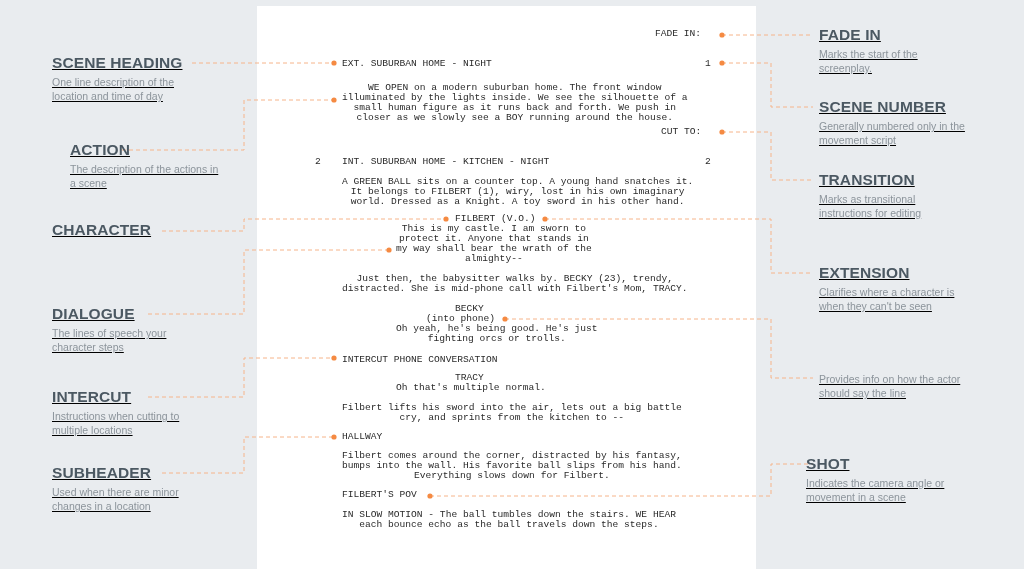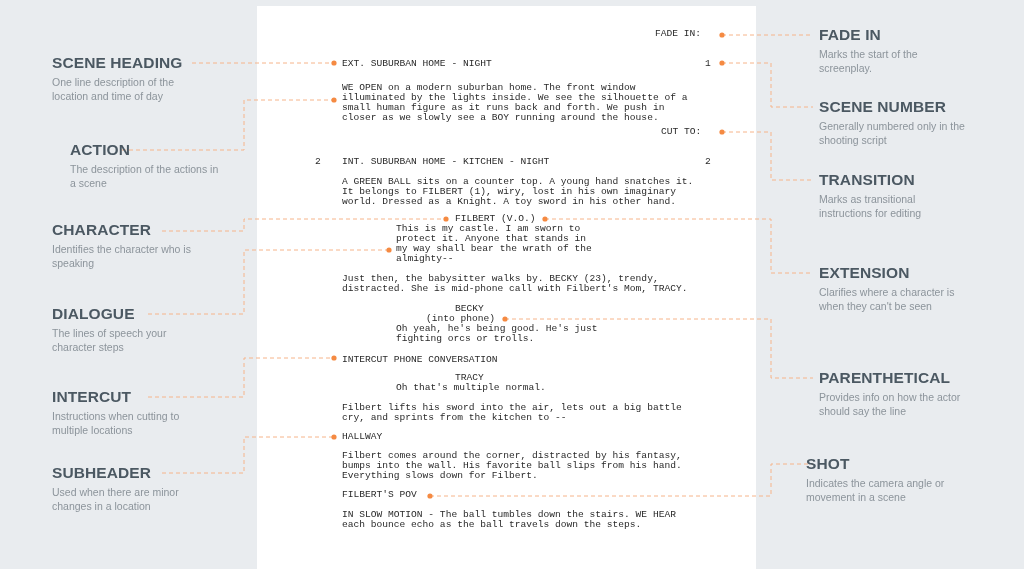--- a/index.html
+++ b/index.html
@@ -1,20 +1,20 @@
 <!DOCTYPE html>
 <html><head>
 <meta charset="utf-8">
 <style>
   html, body { margin:0; padding:0; }
   body { width:1024px; height:569px; position:relative; overflow:hidden; background:#e9ecef; font-family:"Liberation Sans", sans-serif; }
   .paper { position:absolute; left:257px; top:6px; width:499px; height:563px; background:#ffffff; }
-  .sp { position:absolute; font-family:"Liberation Mono", monospace; font-size:9.6px; line-height:10px; color:#2a2a2a; white-space:pre; }
+  .sp { position:absolute; font-family:"Liberation Mono", monospace; font-size:9.6px; line-height:10px; color:#2a2a2a; white-space:pre;text-align:center; }
   .b { font-weight:normal; }
-  .label { position:absolute; }
+  .label { position:absolute;text-decoration:underline; }
   .label h3 { margin:0; font-size:15.5px; font-weight:bold; color:#4b5862; letter-spacing:0.1px; line-height:18px; }
   .label p { margin:3px 0 0 0; font-size:10.5px; color:#8c949b; line-height:14px; width:150px; }
   svg.conn { position:absolute; left:0; top:0; width:1024px; height:569px; pointer-events:none; }
 </style>
 </head>
 <body>
 
 <div class="paper"></div>
 
 <div class="sp" style="left:655px;top:29px">FADE IN:</div>
@@ -91,51 +91,49 @@
 <div class="label" style="left:52px;top:54px">
   <h3>SCENE HEADING</h3>
   <p>One line description of the location and time of day</p>
 </div>
 <div class="label" style="left:70px;top:141px">
   <h3>ACTION</h3>
   <p>The description of the actions in a scene</p>
 </div>
 <div class="label" style="left:52px;top:221px">
   <h3>CHARACTER</h3>
-  <p>Identifies the character who is speaking</p>
 </div>
 <div class="label" style="left:52px;top:305px">
   <h3>DIALOGUE</h3>
   <p>The lines of speech your character steps</p>
 </div>
 <div class="label" style="left:52px;top:388px">
   <h3>INTERCUT</h3>
   <p>Instructions when cutting to multiple locations</p>
 </div>
 <div class="label" style="left:52px;top:464px">
   <h3>SUBHEADER</h3>
   <p>Used when there are minor changes in a location</p>
 </div>
 
 <div class="label" style="left:819px;top:26px">
   <h3>FADE IN</h3>
   <p>Marks the start of the screenplay.</p>
 </div>
 <div class="label" style="left:819px;top:98px">
   <h3>SCENE NUMBER</h3>
-  <p>Generally numbered only in the shooting script</p>
+  <p>Generally numbered only in the movement script</p>
 </div>
 <div class="label" style="left:819px;top:171px">
   <h3>TRANSITION</h3>
   <p>Marks as transitional instructions for editing</p>
 </div>
 <div class="label" style="left:819px;top:264px">
   <h3>EXTENSION</h3>
   <p>Clarifies where a character is when they can't be seen</p>
 </div>
 <div class="label" style="left:819px;top:369px">
-  <h3>PARENTHETICAL</h3>
   <p>Provides info on how the actor should say the line</p>
 </div>
 <div class="label" style="left:806px;top:455px">
   <h3>SHOT</h3>
   <p>Indicates the camera angle or movement in a scene</p>
 </div>
 
 </body></html>

